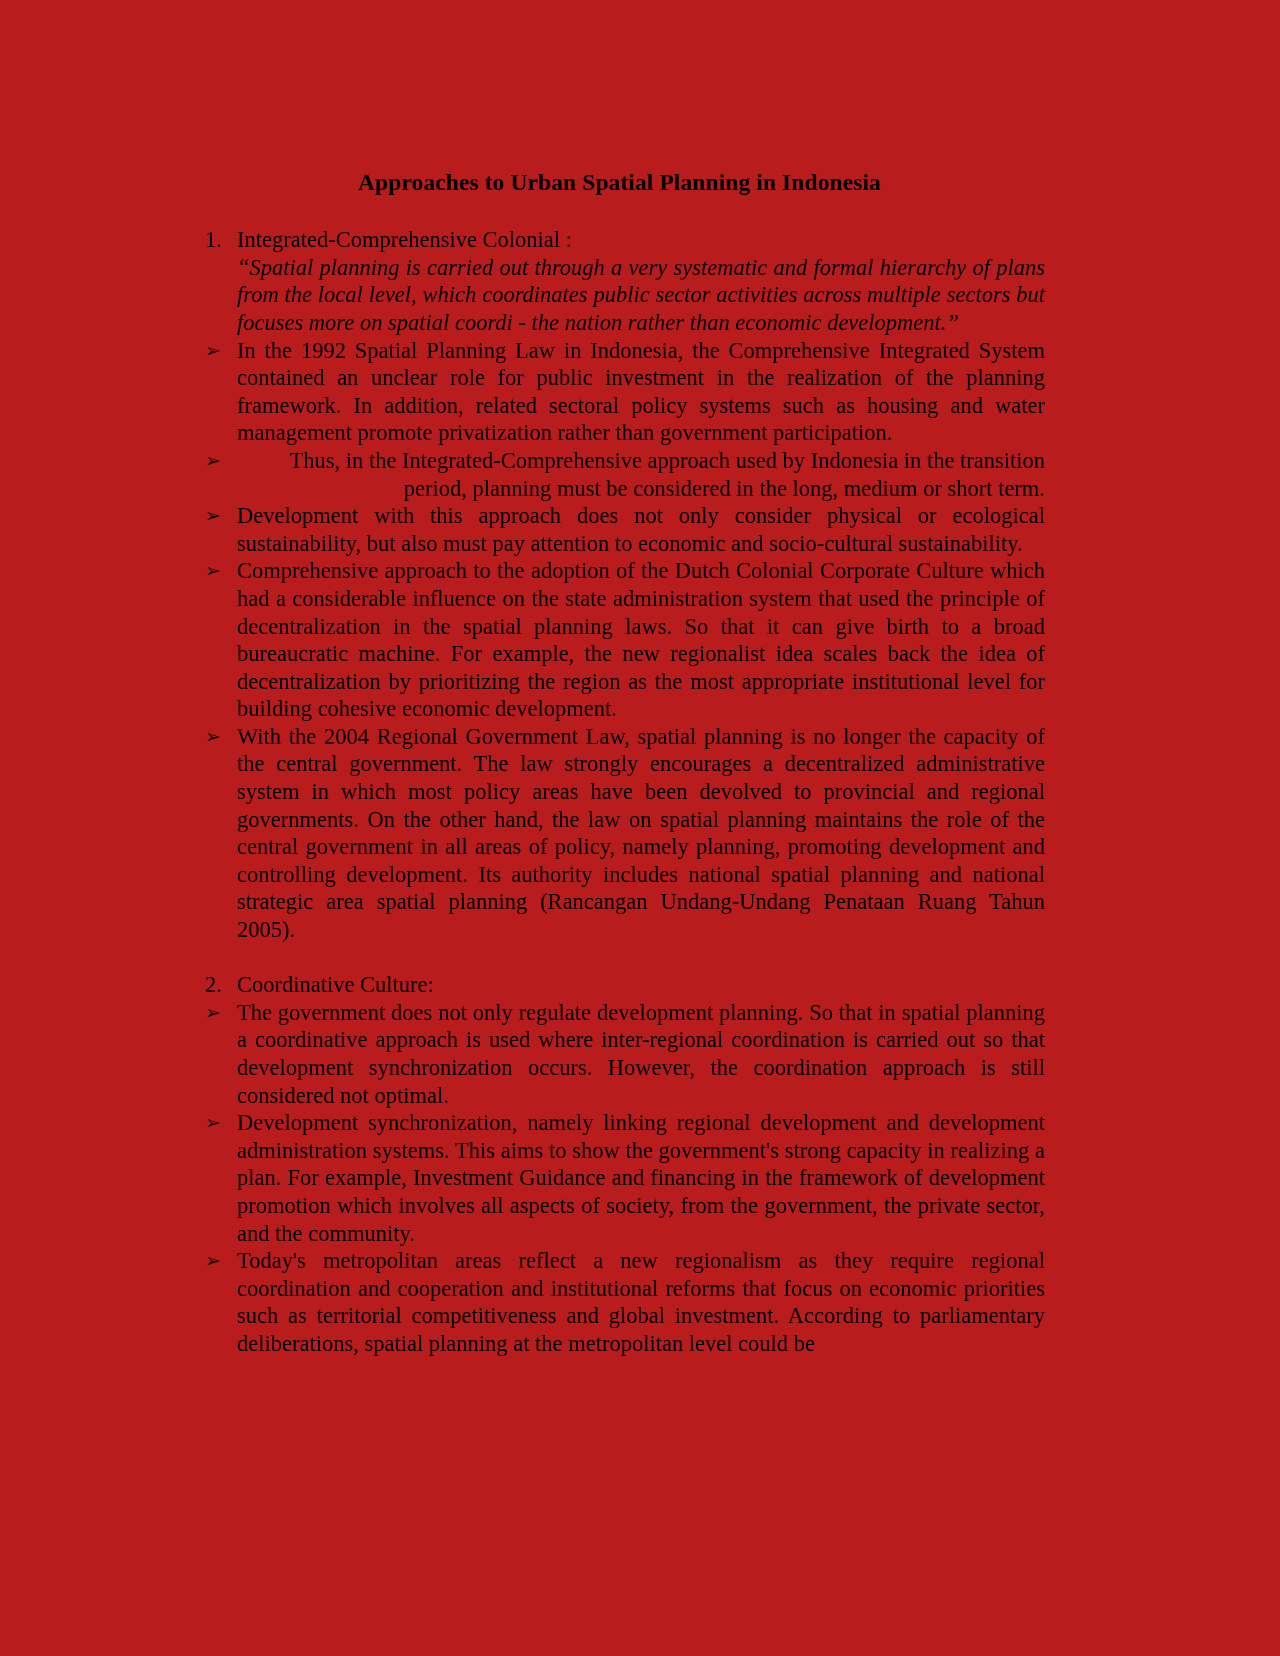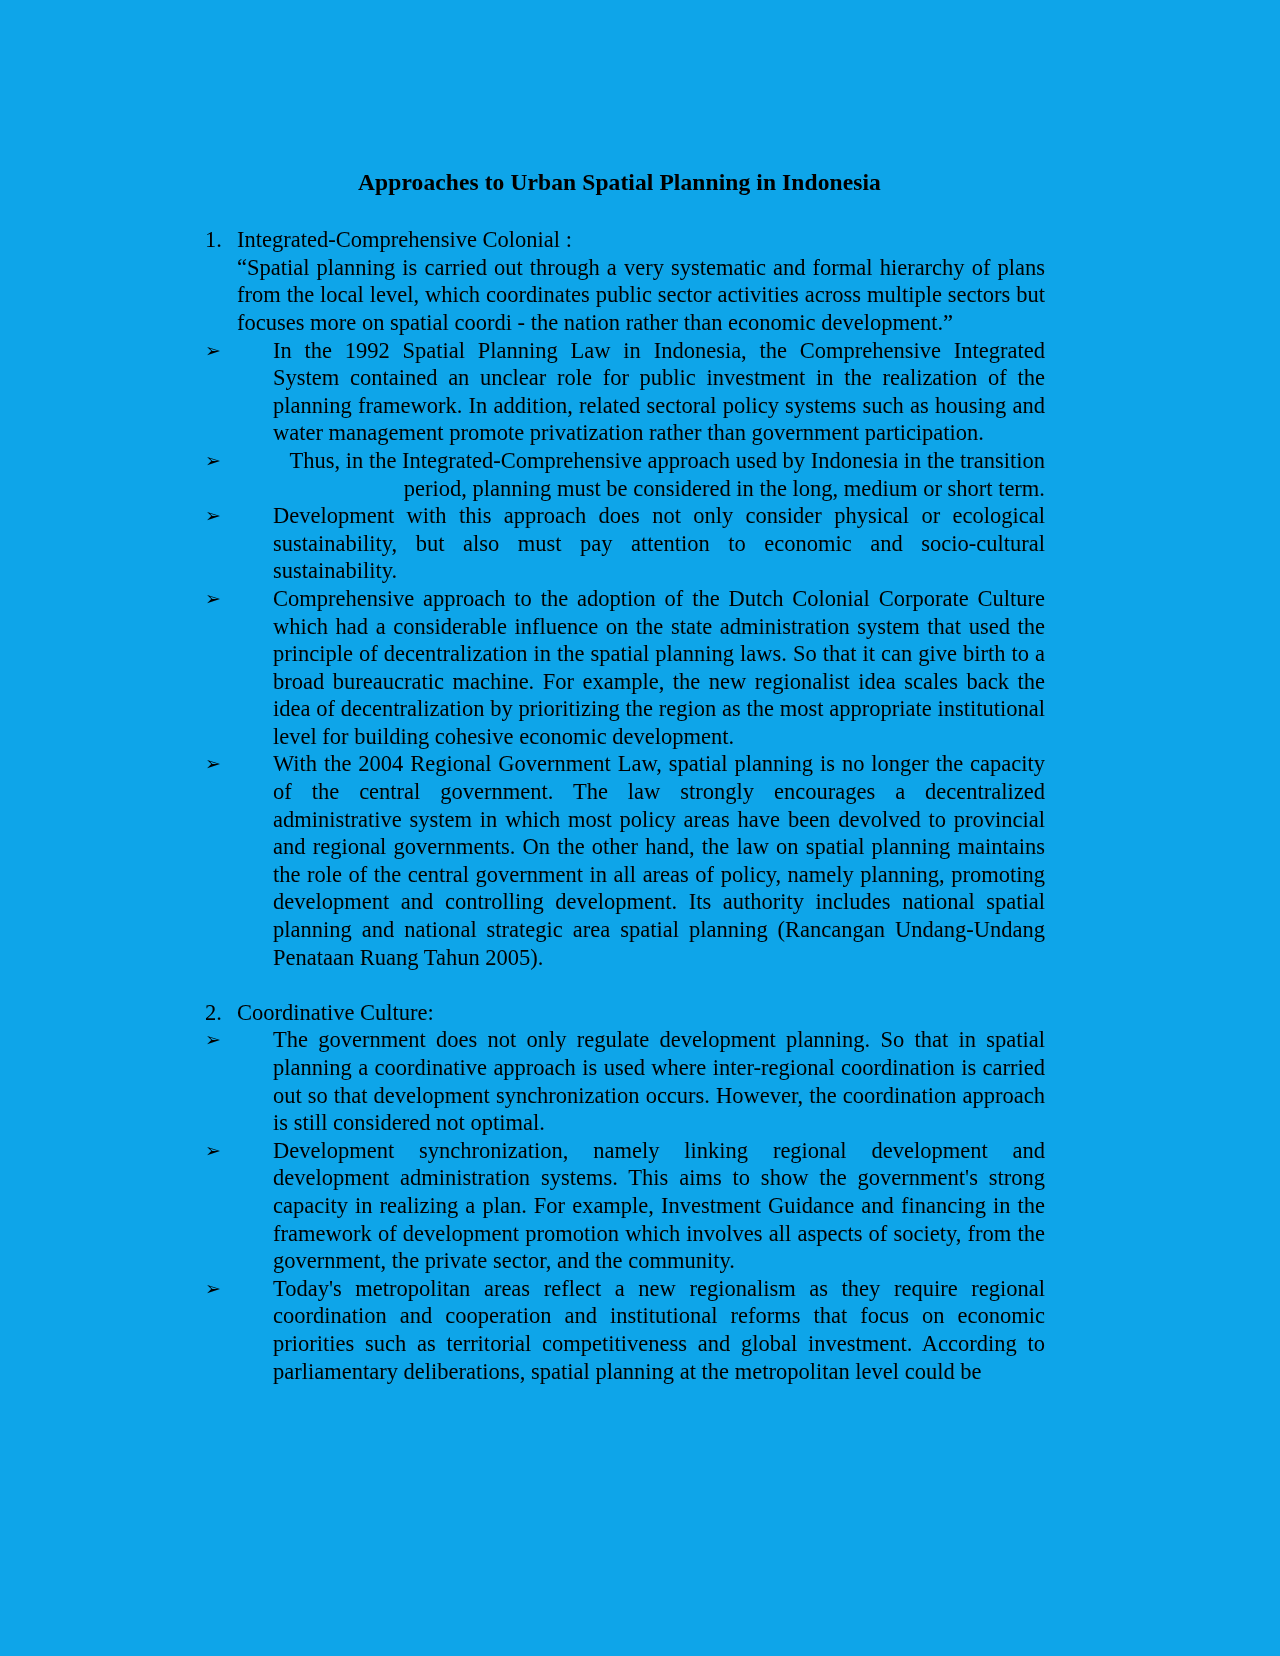--- a/index.html
+++ b/index.html
@@ -11,21 +11,21 @@
     width: 1280px;
     height: 1656px;
     font-family: "Liberation Serif", "DejaVu Serif", serif;
     color: #000000;
     -webkit-font-smoothing: antialiased;
   }
   .page {
     position: relative;
     width: 1280px;
     height: 1656px;
-    background: #0ea5e9;
+    background: #b91c1c;
     box-sizing: border-box;
     padding: 168px 232px 0 205px;
     overflow: hidden;
   }
   .doc-title {
     text-align: center;
     font-weight: bold;
     font-size: 23.5px;
     line-height: 1.2;
     margin: 0 0 30px 0;
@@ -50,41 +50,41 @@
   .num-item .body {
     flex: 1 1 auto;
   }
   
   .quote-para {
     margin-left: 32px;
     font-size: 22.5px;
     line-height: 27.6px;
     text-align: justify;
     text-justify: inter-word;
+    font-style: italic;
   }
   
   .bullet {
     display: flex;
     align-items: flex-start;
     font-size: 22.5px;
     line-height: 27.6px;
   }
   .bullet .marker {
     width: 32px;
     flex: 0 0 32px;
     font-family: "DejaVu Sans", sans-serif;
     font-size: 19px;
     line-height: 27.6px;
     text-align: left;
   }
   .bullet .body {
     flex: 1 1 auto;
     text-align: justify;
     text-justify: inter-word;
-    margin-left: 36px;
   }
   .bullet .body.last,
   .quote-para.last {
     text-align: right;
   }
   .spacer {
     height: 27.6px;
   }
 </style>
 </head>

